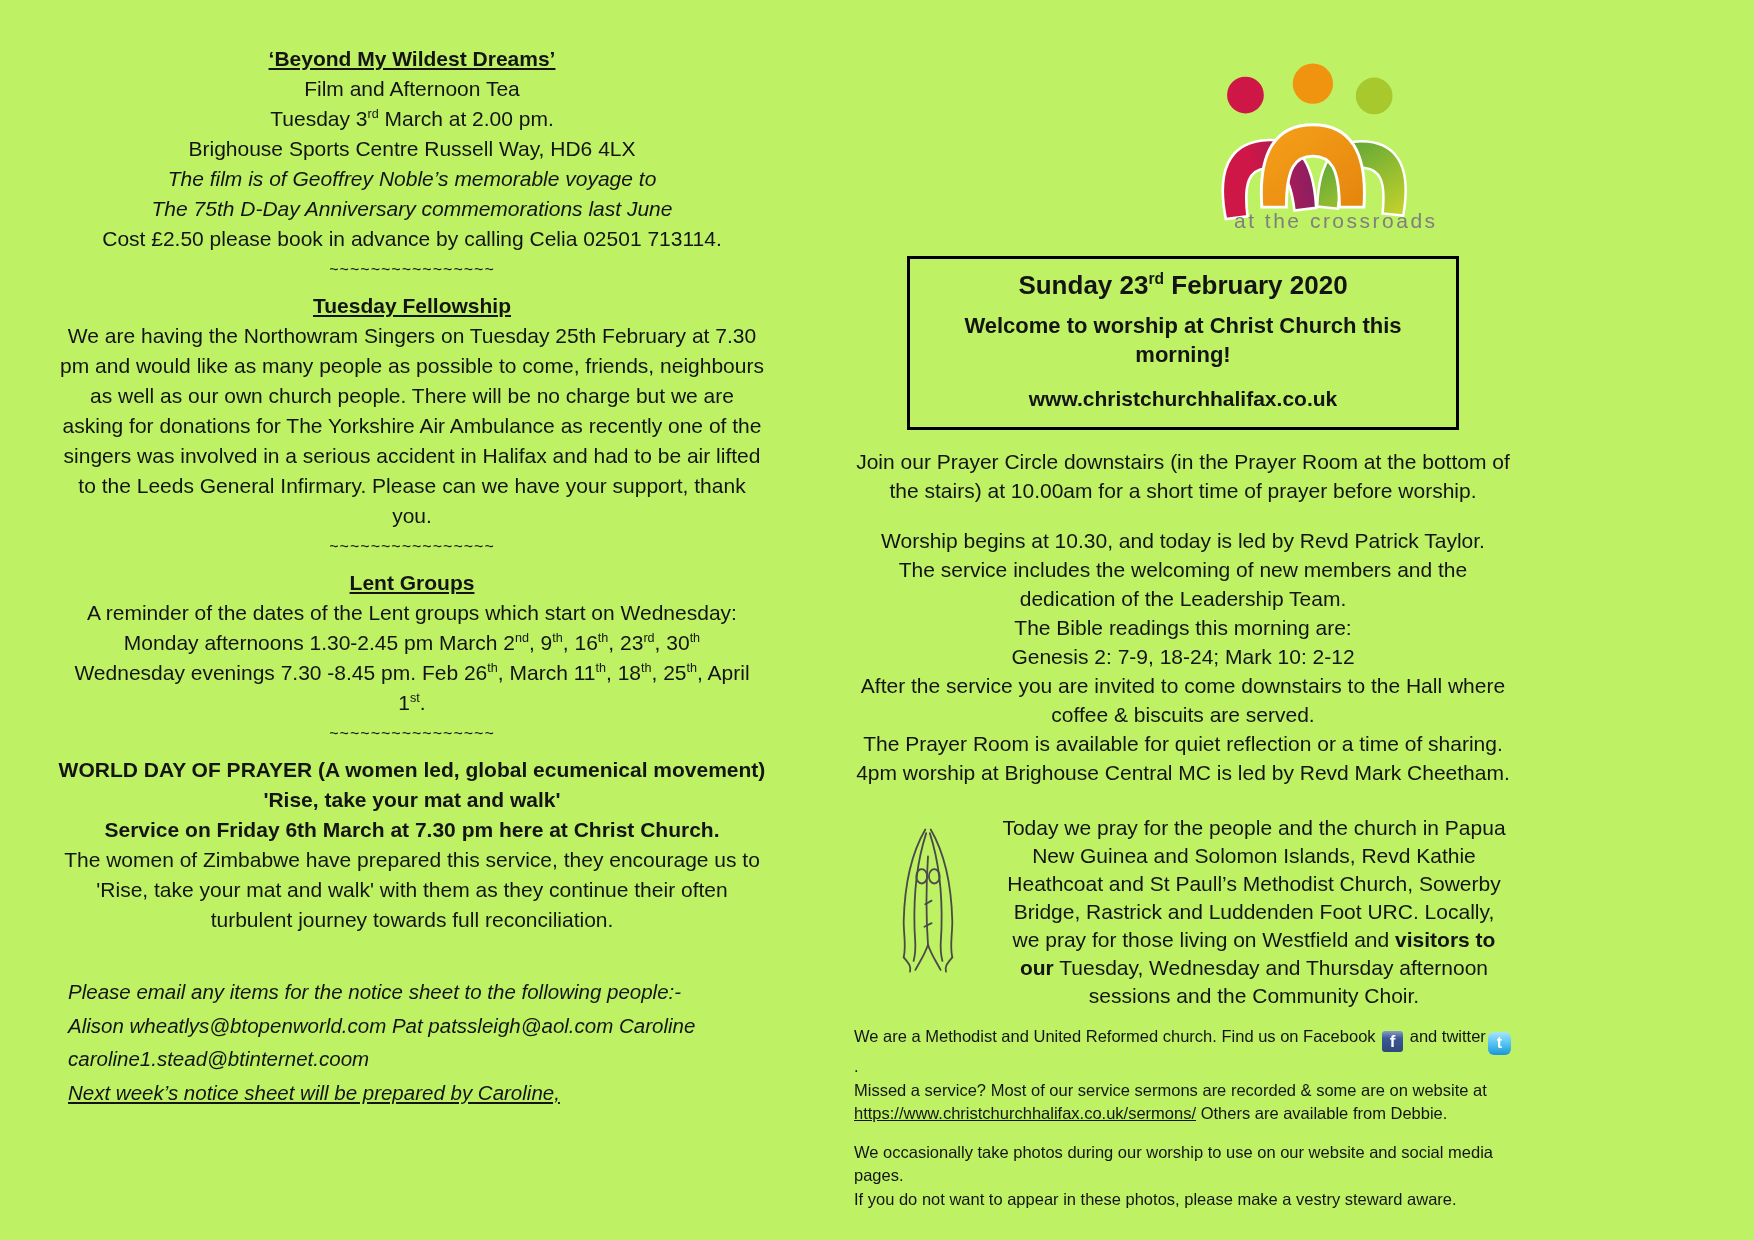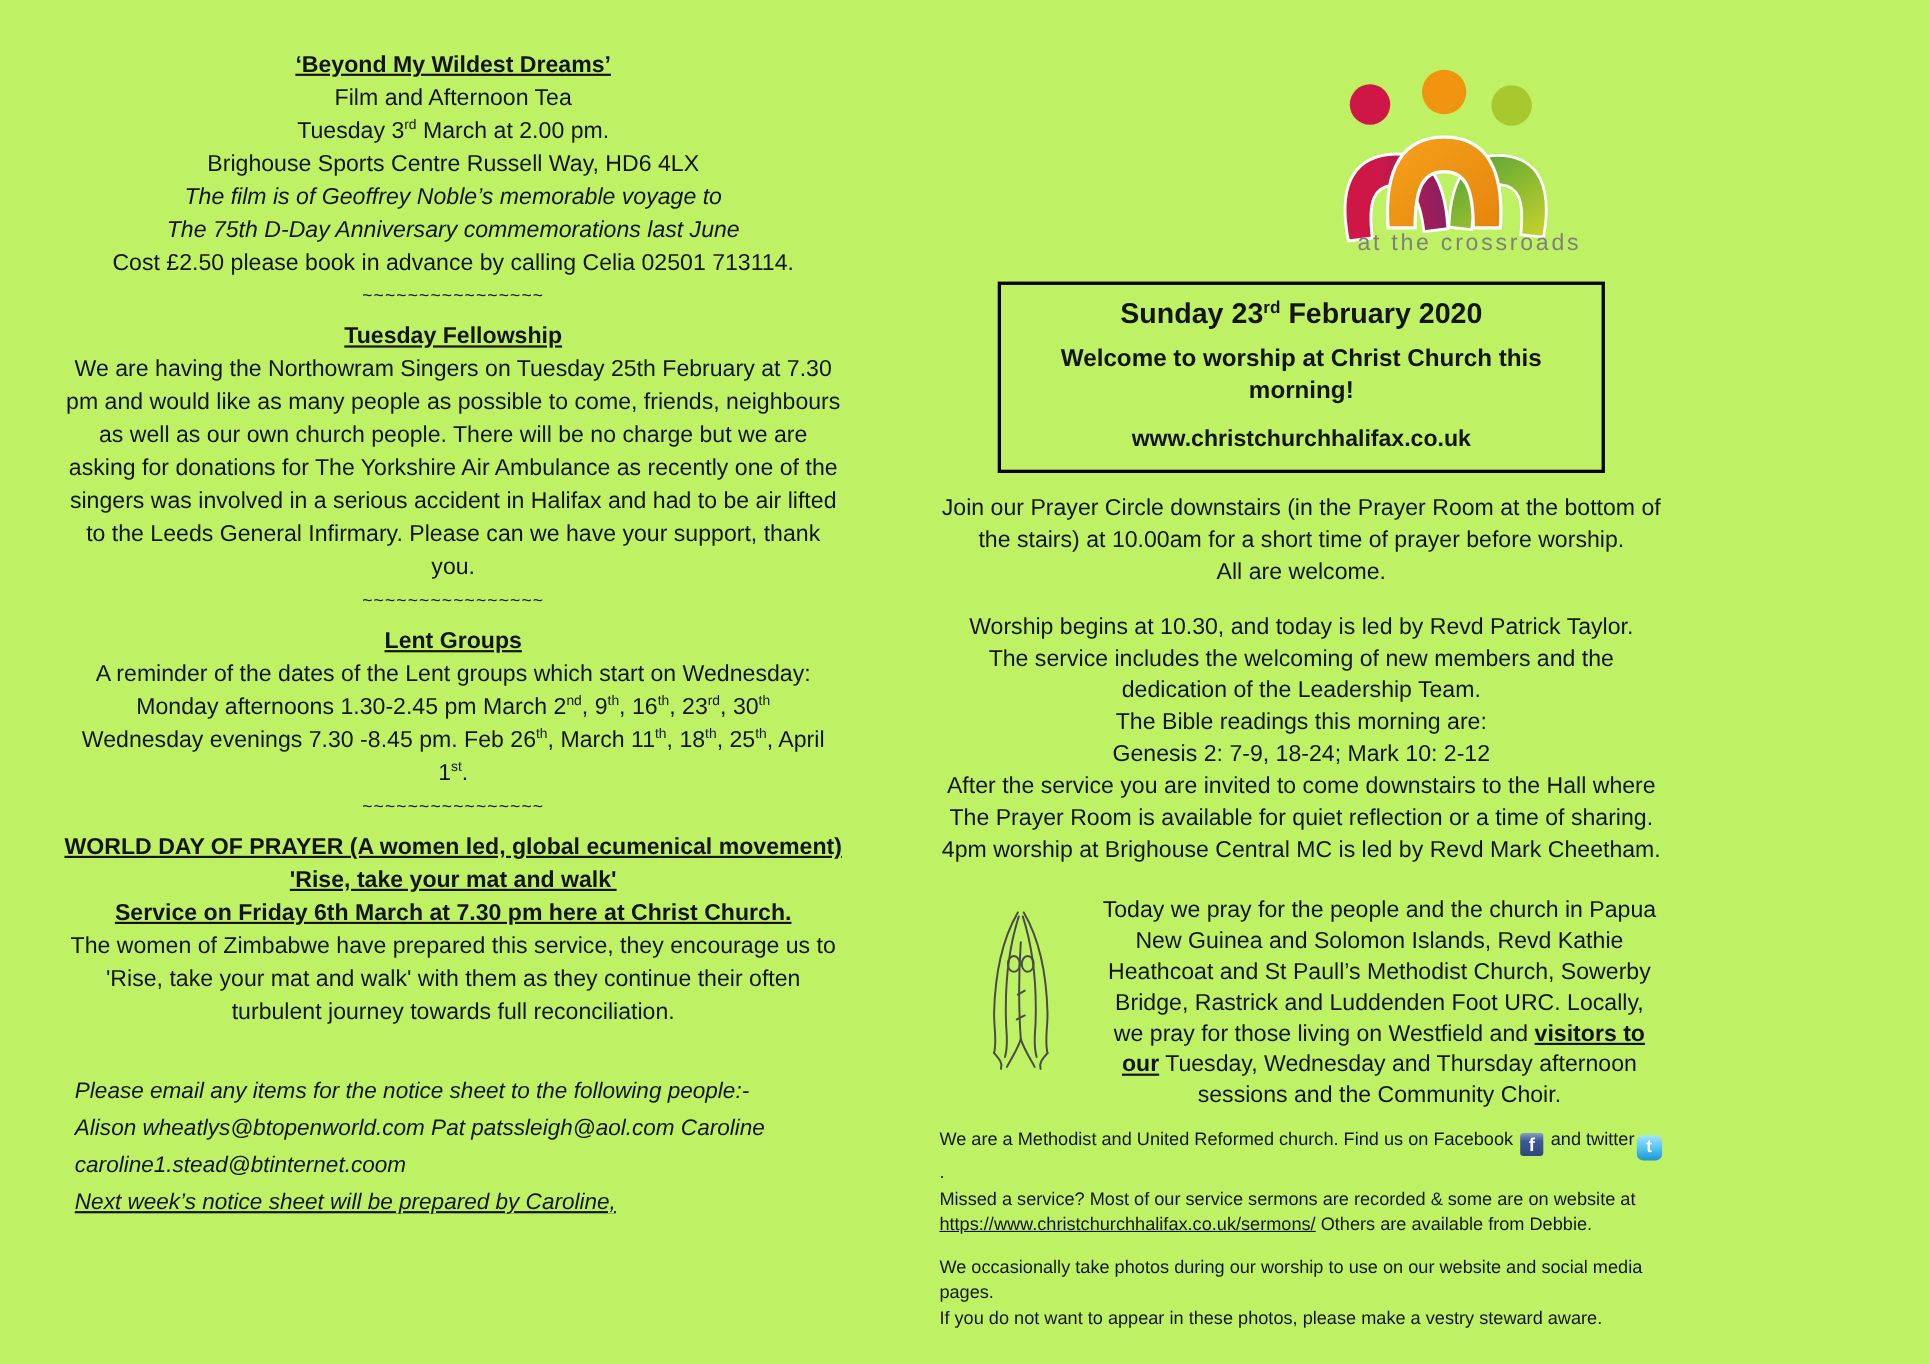--- a/index.html
+++ b/index.html
@@ -1,21 +1,21 @@
 <!DOCTYPE html>
 <html><head>
 <meta charset="utf-8">
 <style>
   html,body { margin:0; padding:0; background:#e8e8e8; }
   .page {
     position:relative; width:1754px; height:1240px; background:#bef264;
     font-family:"Liberation Sans","DejaVu Sans",sans-serif; color:#141414;
     margin:0 auto; overflow:hidden;padding-left:24px;
   }
-  .b { font-weight:bold;text-decoration:underline; }
+  .b { font-weight:bold; }
   .i { font-style:italic; }
   .u { text-decoration:underline; }
   sup { font-size:0.6em; line-height:0; vertical-align:super; }
 
   
   .left-col { position:absolute; left:58px; top:44px; width:708px; text-align:center;
               font-size:21px; line-height:30px; }
   .sep { font-size:16px; line-height:26px; letter-spacing:1px; margin:3px 0; }
   .sec-title { margin-top:8px; }
   .para { margin-top:0; }
@@ -145,30 +145,30 @@
 
     <div class="header-box">
       <div class="hb-date"><span>Sunday 23</span><sup>rd</sup><span> February 2020</span></div>
       <div class="hb-welcome">Welcome to worship at Christ Church this morning!</div>
       <div class="hb-site">www.christchurchhalifax.co.uk</div>
     </div>
 
     <div class="prayer-circle">
       <div>Join our Prayer Circle downstairs (in the Prayer Room at the bottom of</div>
       <div>the stairs) at 10.00am for a short time of prayer before worship.</div>
-      <div>All are welcome.</div>
     </div>
 
     <div class="worship">
       <div>Worship begins at 10.30, and today is led by Revd Patrick Taylor.</div>
       <div>The service includes the welcoming of new members and the</div>
       <div>dedication of the Leadership Team.</div>
       <div>The Bible readings this morning are:</div>
       <div>Genesis 2: 7-9, 18-24; Mark 10: 2-12</div>
       <div>After the service you are invited to come downstairs to the Hall where</div>
+      <div>coffee &amp; biscuits are served.</div>
       <div>The Prayer Room is available for quiet reflection or a time of sharing.</div>
       <div>4pm worship at Brighouse Central MC is led by Revd Mark Cheetham.</div>
     </div>
 
     <div class="pray-for">
       <div class="hands-wrap">
         <svg width="108" height="162" viewBox="0 0 120 170" xmlns="http://www.w3.org/2000/svg">
           <g fill="none" stroke="#4a4a4a" stroke-width="2" stroke-linecap="round">
             <path d="M57,10 C43,34 34,70 33,112 C33,128 36,140 33,152"></path>
             <path d="M63,10 C77,34 86,70 87,112 C87,128 84,140 87,152"></path>

